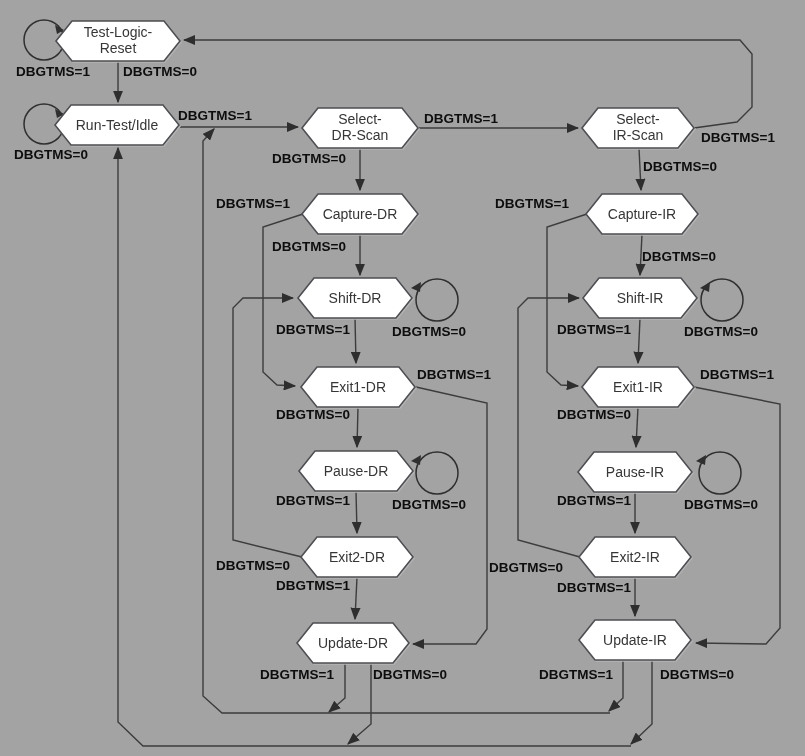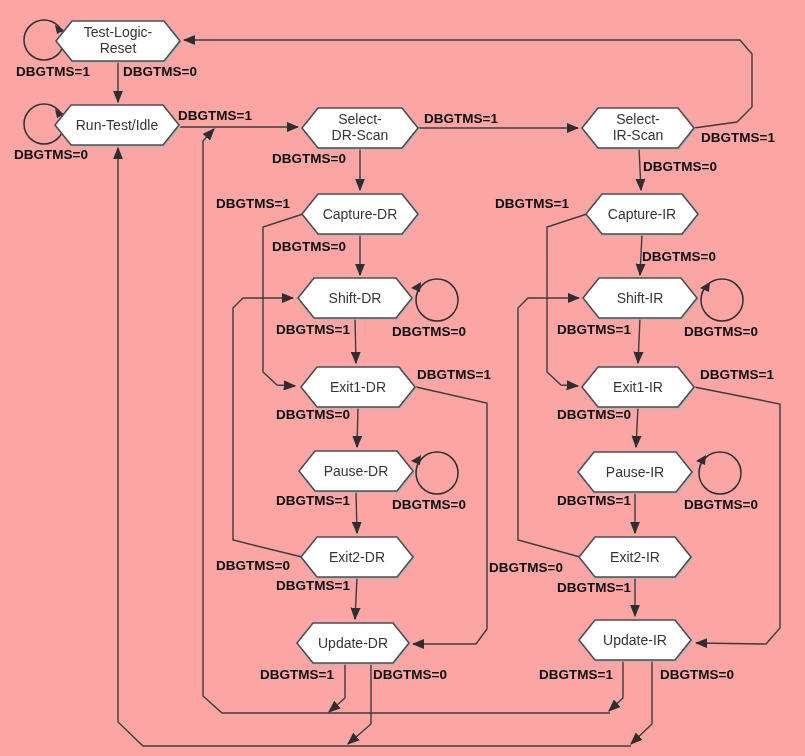--- a/index.html
+++ b/index.html
@@ -1,16 +1,16 @@
 <!DOCTYPE html>
 <html><head>
 <meta charset="utf-8">
 <style>
   html,body{margin:0;padding:0;background:#ffffff;}
-  .page{width:805px;height:756px;position:relative;background:#fca5a5;
+  .page{width:805px;height:756px;position:relative;background:#a3a3a3;
         font-family:"Liberation Sans", sans-serif;}
   svg{display:block;}
   .hex{fill:#ffffff;stroke:#4d4e52;stroke-width:1.6;
        filter:drop-shadow(1px 1.4px 0px #b5b5b5);}
   .edge{fill:none;stroke:#3c3c3c;stroke-width:1.4;}
   .loop{fill:none;stroke:#2f2f2f;stroke-width:1.5;}
   .loophead{fill:#2f2f2f;stroke:none;}
   .st{font-size:14px;fill:#363636;text-anchor:middle;}
   .lbl{font-size:13.5px;font-weight:bold;fill:#0d0d0d;text-anchor:start;}
 </style>

